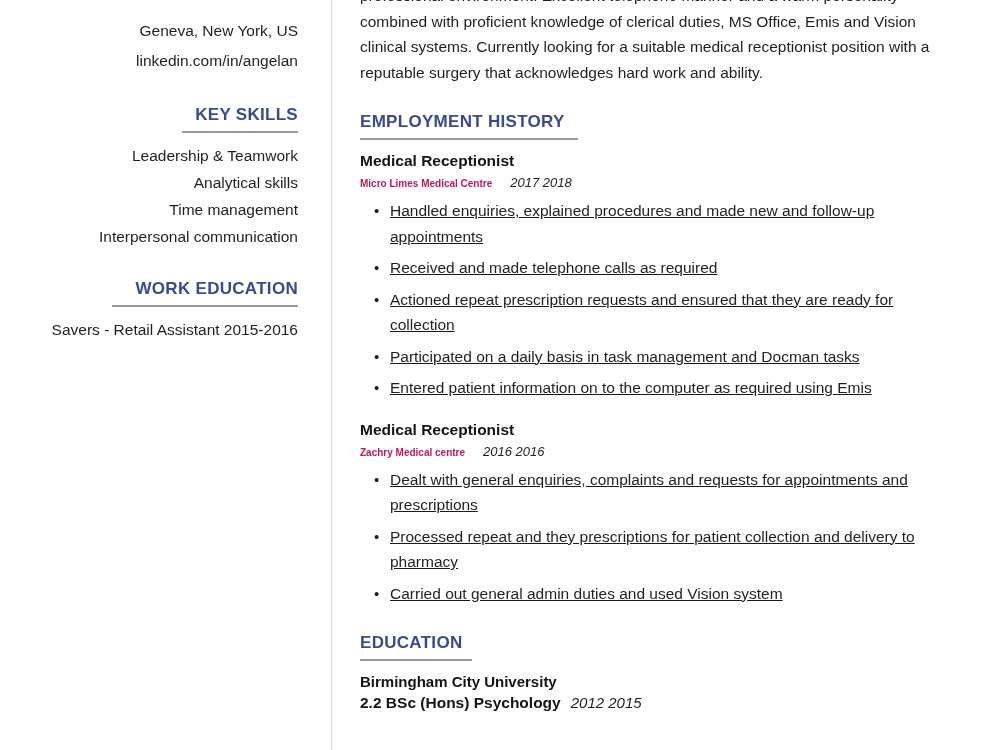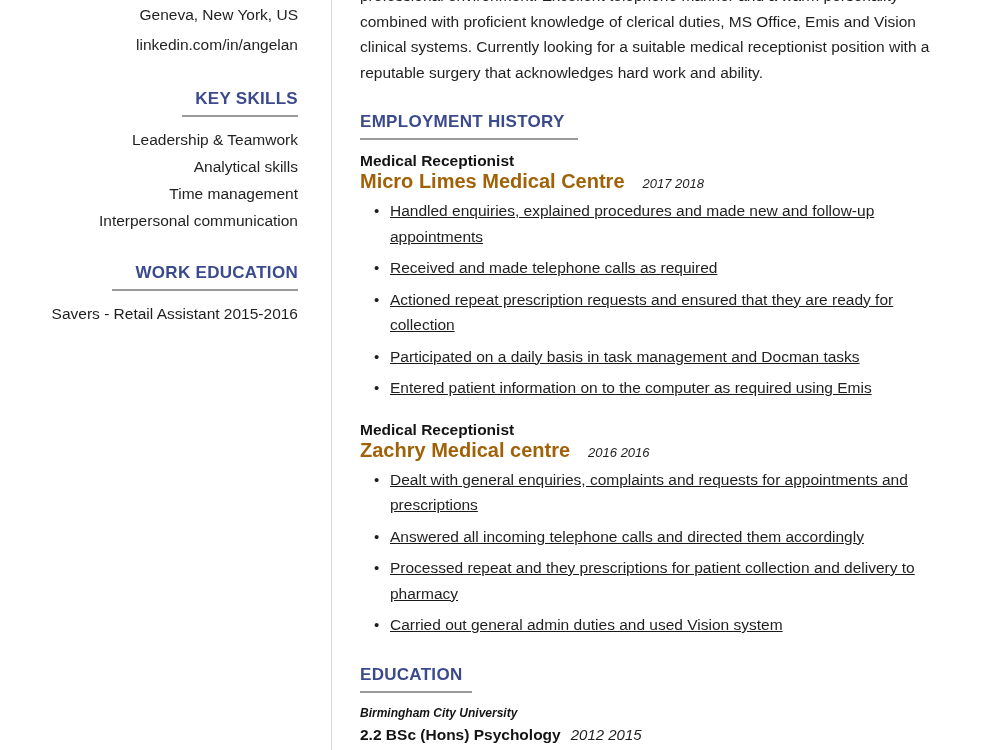--- a/index.html
+++ b/index.html
@@ -38,21 +38,21 @@
   .divider-rule {
     position: absolute;
     top: 0;
     right: 0;
     width: 1px;
     height: 750px;
     background: #d8d8d8;
   }
 
   .contact-block {
-    padding-top: 0;
+    padding-top: 16px;
   }
   .contact-line {
     font-size: 15.5px;
     line-height: 30px;
     color: #1f1f1f;
     white-space: nowrap;
   }
 
   .side-section {
     margin-top: 28px;
@@ -126,23 +126,23 @@
     font-size: 15.5px;
     font-weight: bold;
     line-height: 21px;
     color: #141414;
   }
   .job-org-row {
     line-height: 21px;
     white-space: nowrap;
   }
   .job-org {
-    font-size: 20px;
-    font-weight: bold;
-    color: #a16207;
+    font-size: 10px;
+    font-weight: bold;
+    color: #be185d;
   }
   .job-dates {
     font-size: 13px;
     font-style: italic;
     color: #1f1f1f;
     margin-left: 18px;
   }
 
   ul.bullets {
     list-style: none;
@@ -162,25 +162,24 @@
     content: "\2022";
     position: absolute;
     left: 14px;
     top: 0;
     font-size: 15px;
     line-height: 25.5px;
     color: #1f1f1f;
   }
 
   .edu-school {
-    font-size: 12px;
+    font-size: 15px;
     font-weight: bold;
     line-height: 21px;
     color: #141414;
-    font-style: italic;
   }
   .edu-degree-row {
     line-height: 21px;
     white-space: nowrap;
     overflow: hidden;
   }
   .edu-degree {
     font-size: 15.5px;
     font-weight: bold;
     color: #141414;
@@ -244,21 +243,20 @@
         </ul>
       </div>
 
       <div class="job">
         <div class="job-title">Medical Receptionist</div>
         <div class="job-org-row">
           <span class="job-org">Zachry Medical centre</span><span class="job-dates">2016 2016</span>
         </div>
         <ul class="bullets">
           <li>Dealt with general enquiries, complaints and requests for appointments and prescriptions</li>
-          <li>Answered all incoming telephone calls and directed them accordingly</li>
           <li>Processed repeat and they prescriptions for patient collection and delivery to pharmacy</li>
           <li>Carried out general admin duties and used Vision system</li>
         </ul>
       </div>
     </section>
 
     <section class="main-section">
       <div class="main-heading">EDUCATION</div>
       <div class="main-heading-rule rule-education"></div>
 

